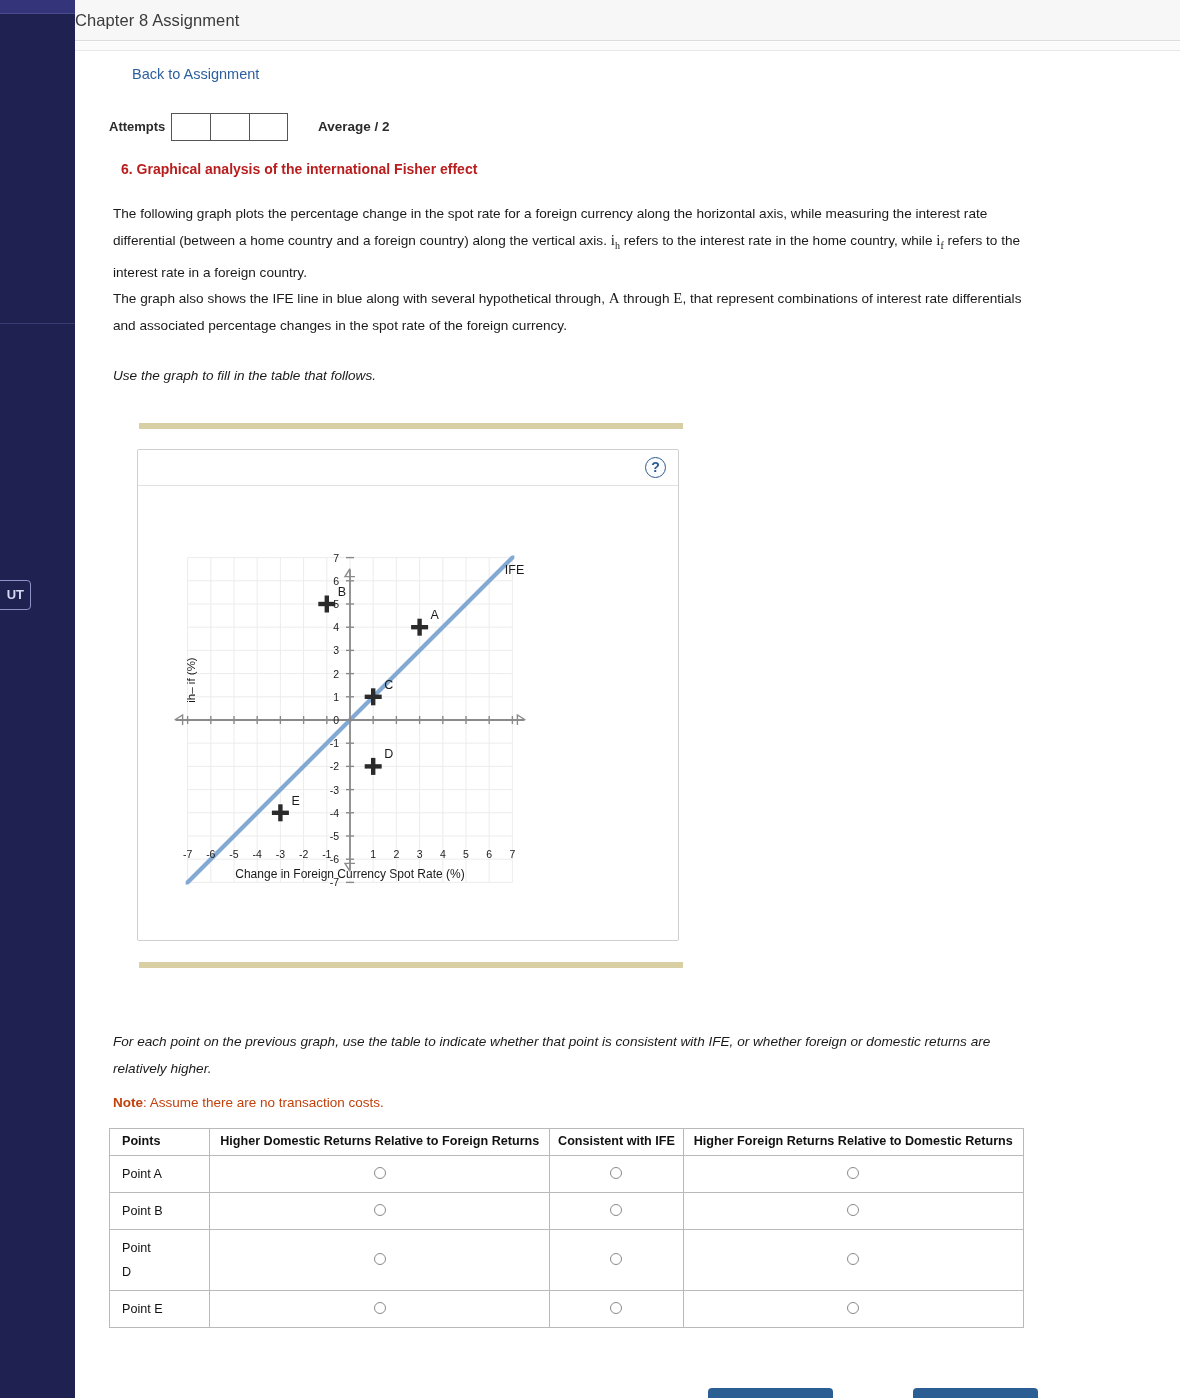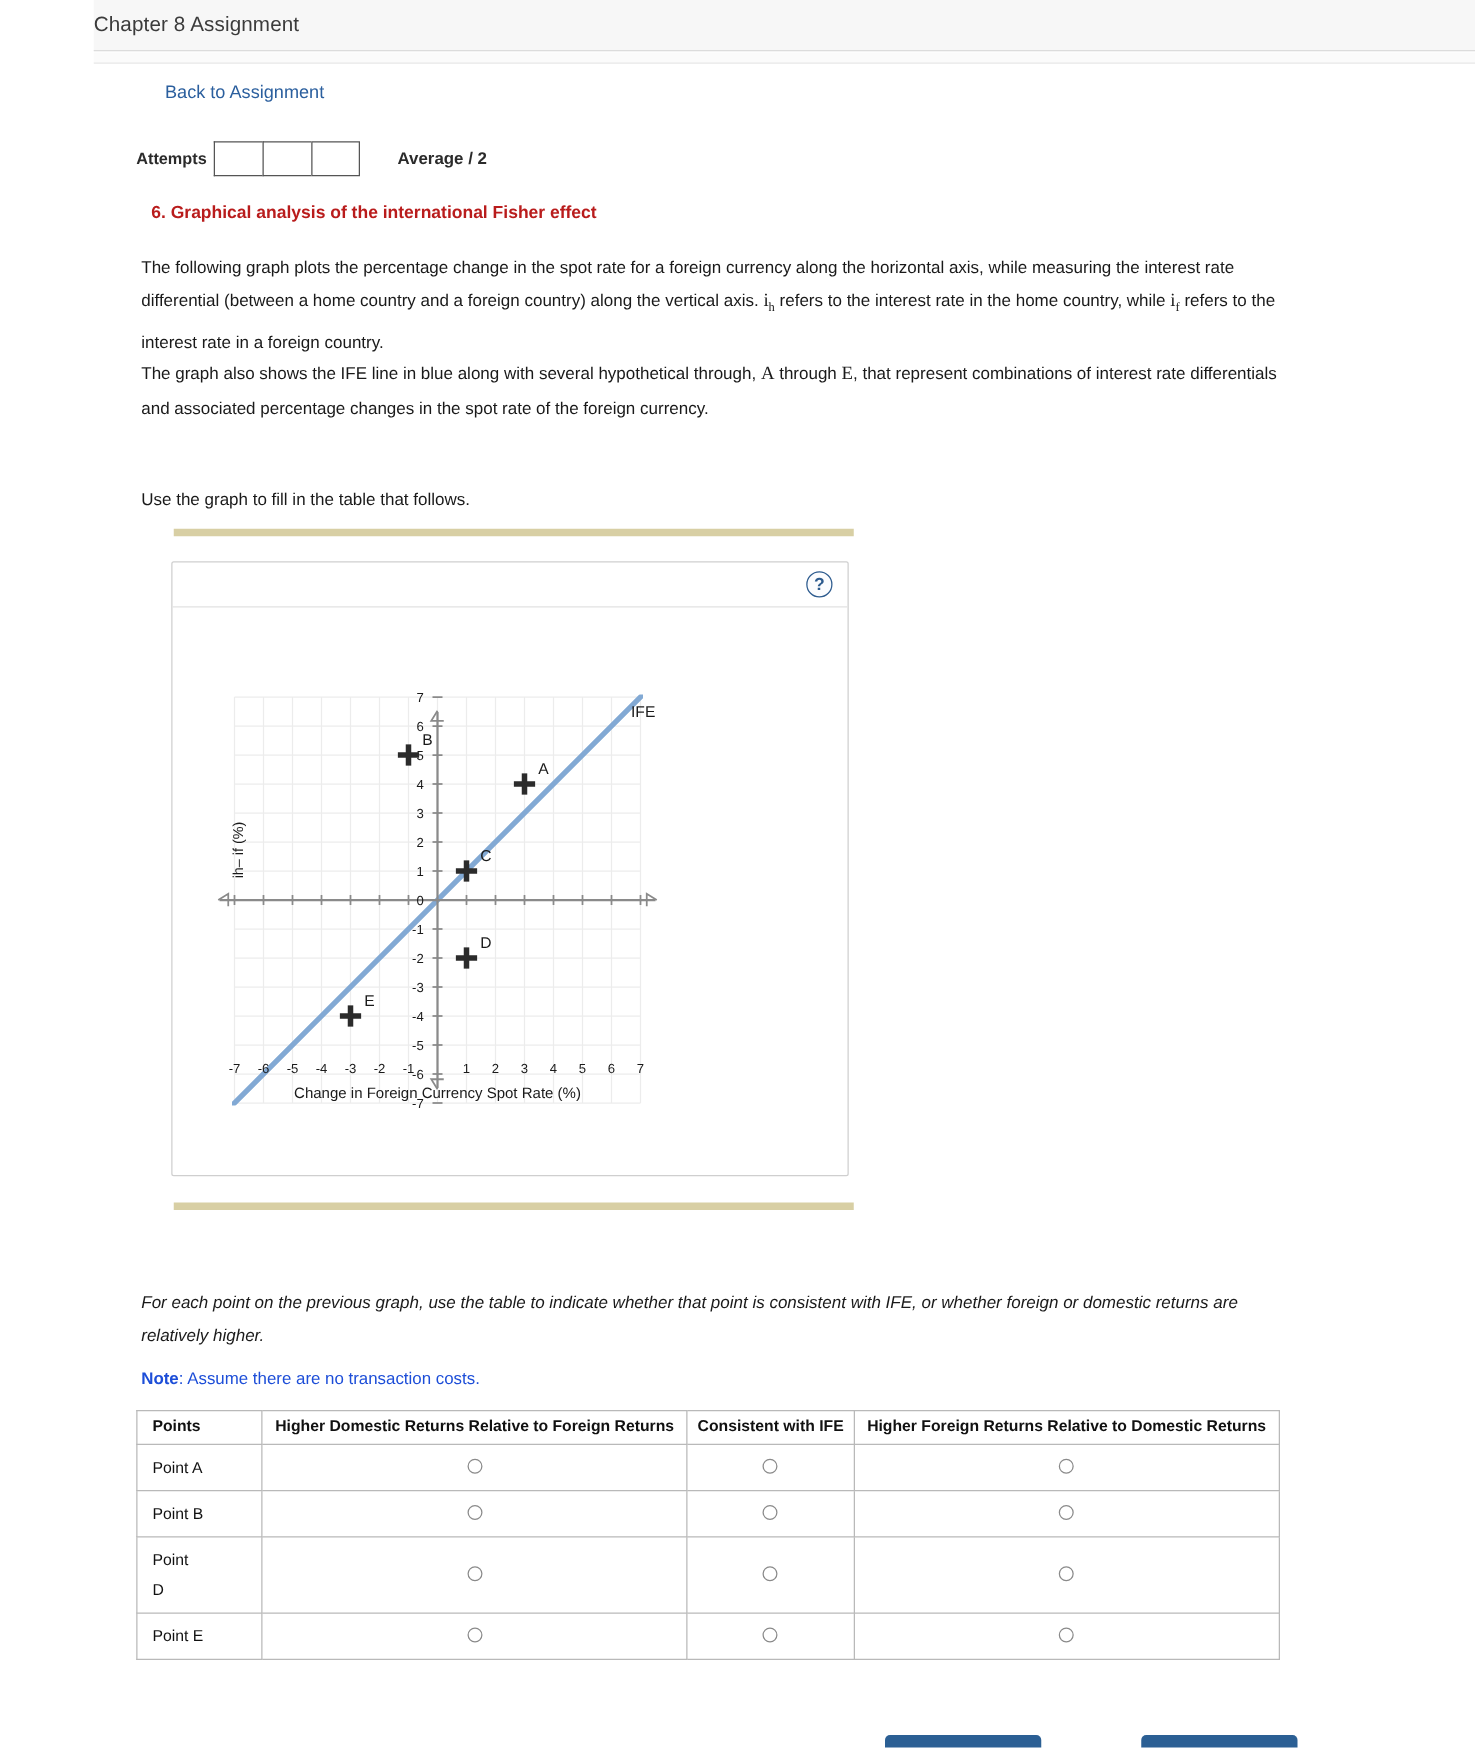--- a/index.html
+++ b/index.html
@@ -76,21 +76,21 @@
   .qheading {
     position:absolute; left:46px; top:161px; width:960px;
     font-size:14px; font-weight:bold; color:#b91c1c;
   }
   .para {
     position:absolute; left:38px; width:920px;
     font-size:13.6px; color:#1a1a1a; line-height: 27px;
   }
   .p1 { top: 200px; }
   .p2 { top: 285px; }
-  .p3 { top: 386px; }
+  .p3 { top: 362px; font-style: italic; }
   .sub { font-size: 10px; vertical-align: sub; }
   .serif { font-family: "Liberation Serif", serif; font-size: 15px; }
 
   
   .rule-top {
     position:absolute; left:64px; top:423px; width:544px; height:6px; background:#d8cfa4;
   }
   .rule-bottom {
     position:absolute; left:64px; top:962px; width:544px; height:6px; background:#d8cfa4;
   }
@@ -114,21 +114,21 @@
     transform: rotate(-90deg); transform-origin: center center;
     font-size:11.5px; color:#1a1a1a; text-align:center; white-space:nowrap;
   }
 
   
   .pre-table-italic {
     position:absolute; left:38px; top:1028px; width:920px;
     font-size:13.6px; font-style:italic; color:#1a1a1a; line-height:27px;
   }
   .note-line {
-    position:absolute; left:38px; top:1095px; font-size:13.5px; color:#1d4ed8;
+    position:absolute; left:38px; top:1095px; font-size:13.5px; color:#c2410c;
   }
   .note-line b { font-weight:bold; }
 
   table.ans {
     position:absolute; left:34px; top:1128px;
     width:915px; border-collapse:collapse; background:#fff;padding-left:22px;
   }
   table.ans th, table.ans td {
     border:1px solid #b9b9b9; font-size:12.6px; color:#111;
   }
@@ -152,20 +152,27 @@
     background:#2b5f94; border-radius:4px;
   }
   .btn-blue.one { left: 633px; }
   .btn-blue.two { left: 838px; }
 </style>
 </head>
 <body>
 
 <div id="root">
 
+  <div class="sidebar">
+    <div class="sidebar-topstrip"></div>
+    <div class="sidebar-rule"></div>
+    <div class="side-link a">ss Tips</div>
+    <div class="side-link b">ss Tips</div>
+    <div class="logout-btn">UT</div>
+  </div>
 
   <div class="content">
 
     <div class="topbar">
       <div class="title">Chapter 8 Assignment</div>
     </div>
     <div class="subbar"></div>
 
     <div class="back-link">Back to Assignment</div>
 

